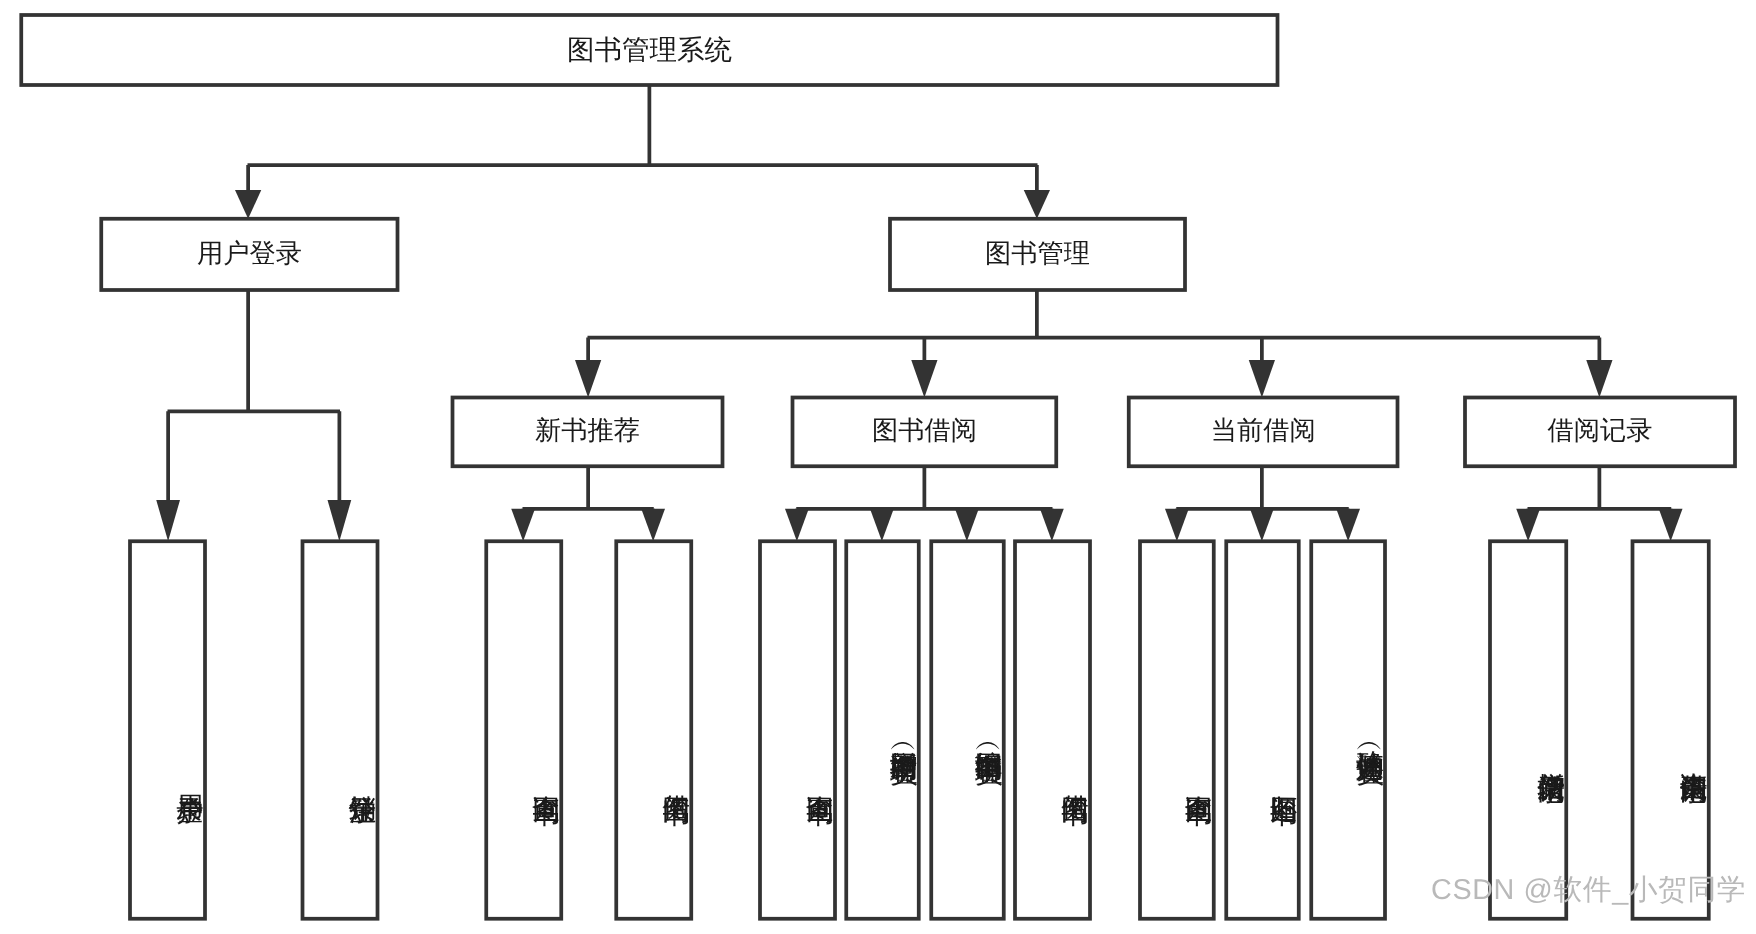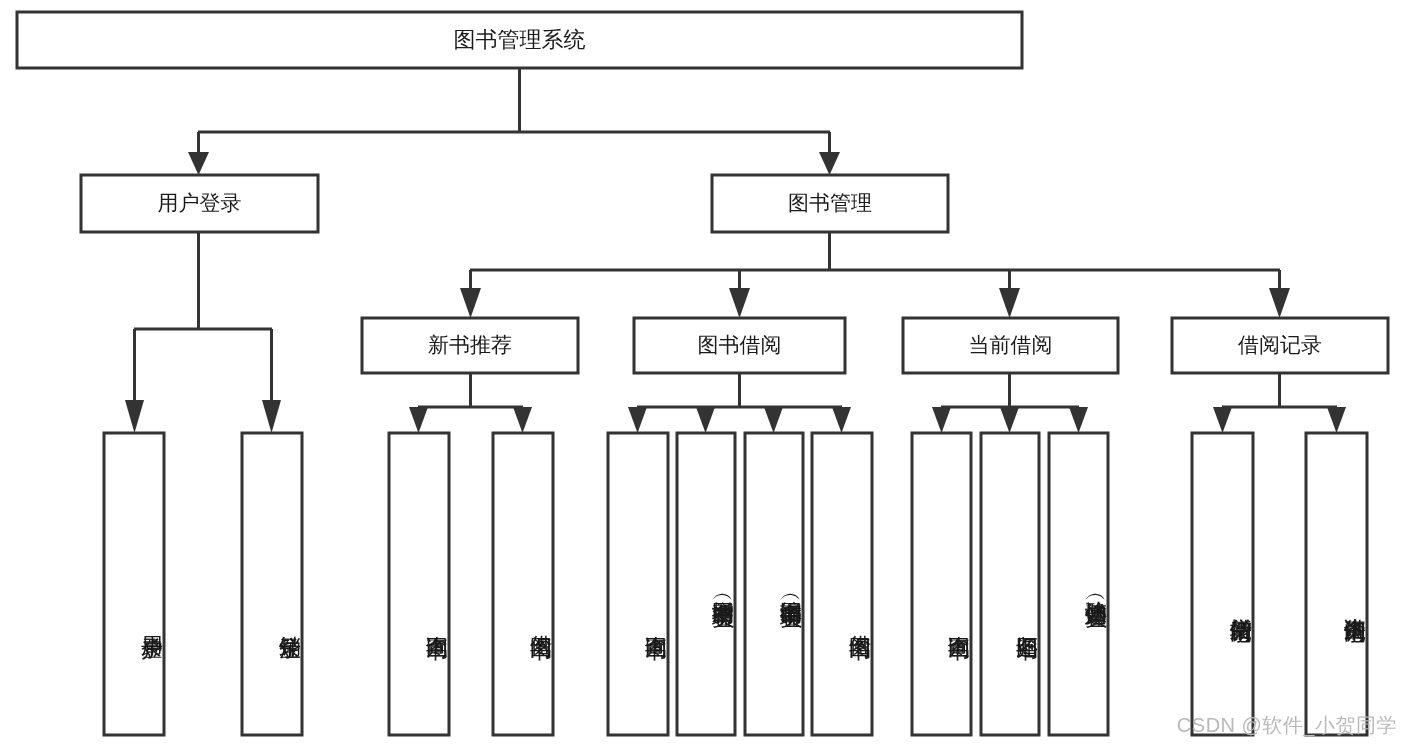--- a/index.html
+++ b/index.html
@@ -67,23 +67,23 @@
     letter-spacing: 1px;
     white-space: nowrap;
     display: flex;
     align-items: flex-start;
     justify-content: center;
     pointer-events: none;
   }
   .watermark {
     position: absolute;
     right: 8px;
-    bottom: 8px;
-    font-family: "Liberation Sans", "DejaVu Sans", sans-serif;
-    font-size: 20px;
+    bottom: 20px;
+    font-family: "Liberation Sans", "DejaVu Sans", sans-serif;
+    font-size: 23px;
     color: #b9b9b9;
     letter-spacing: 0.5px;
     white-space: nowrap;
   }
 </style>
 </head>
 <body>
 
 <div id="diagram-root">
 

